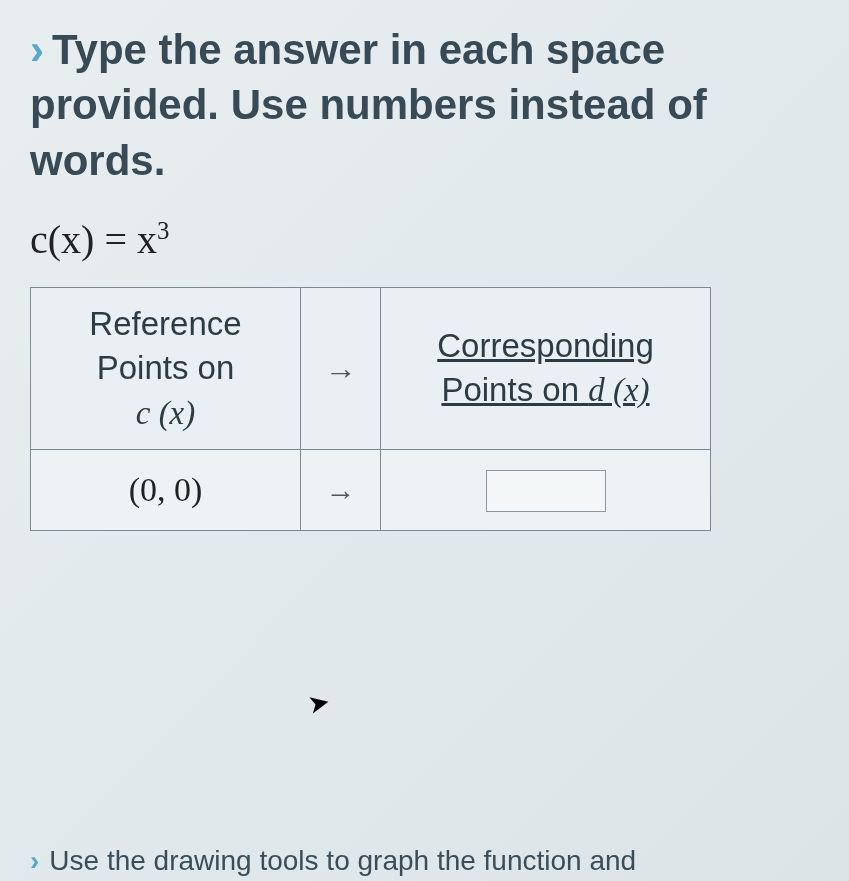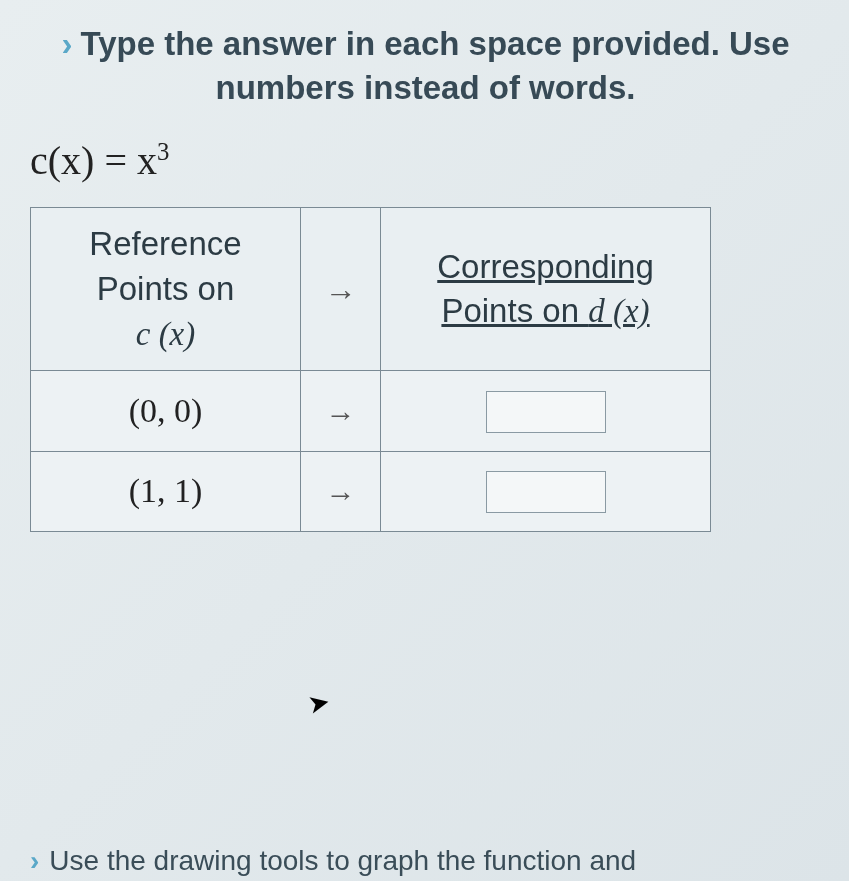--- a/index.html
+++ b/index.html
@@ -11,26 +11,25 @@
     background: linear-gradient(135deg, #e8eef0 0%, #dce4e8 100%);
     font-family: -apple-system, BlinkMacSystemFont, "Segoe UI", Arial, sans-serif;
     color: #2a3f4a;
     overflow: hidden;
     position: relative;
   }
   .content {
     padding: 22px 28px 0 30px;
   }
   .instruction {
-    font-size: 33px;
+    font-size: 42px;
     font-weight: 600;
     line-height: 1.32;
     color: #374a56;
     margin-bottom: 28px;
-    text-align: center;
   }
   .instruction .chevron {
     color: #5aa8c8;
     font-weight: 700;
     margin-right: 8px;
   }
   .equation {
     font-family: "Cambria Math", "STIX", "Times New Roman", serif;
     font-size: 40px;
     color: #222;
@@ -141,27 +140,20 @@
         </tr>
       </thead>
       <tbody>
         <tr>
           <td>(0, 0)</td>
           <td class="arrow-cell">→</td>
           <td>
             <input class="answer-box" type="text" value="" style="">
           </td>
         </tr>
-        <tr>
-          <td>(1, 1)</td>
-          <td class="arrow-cell">→</td>
-          <td>
-            <input class="answer-box" type="text" value="" style="">
-          </td>
-        </tr>
       </tbody>
     </table>
   </div>
 
 </div>
 
 <div class="cursor">➤</div>
 
 <div class="footer-instruction">
   <span class="chevron">›</span><span>Use the drawing tools to graph the function and</span>

